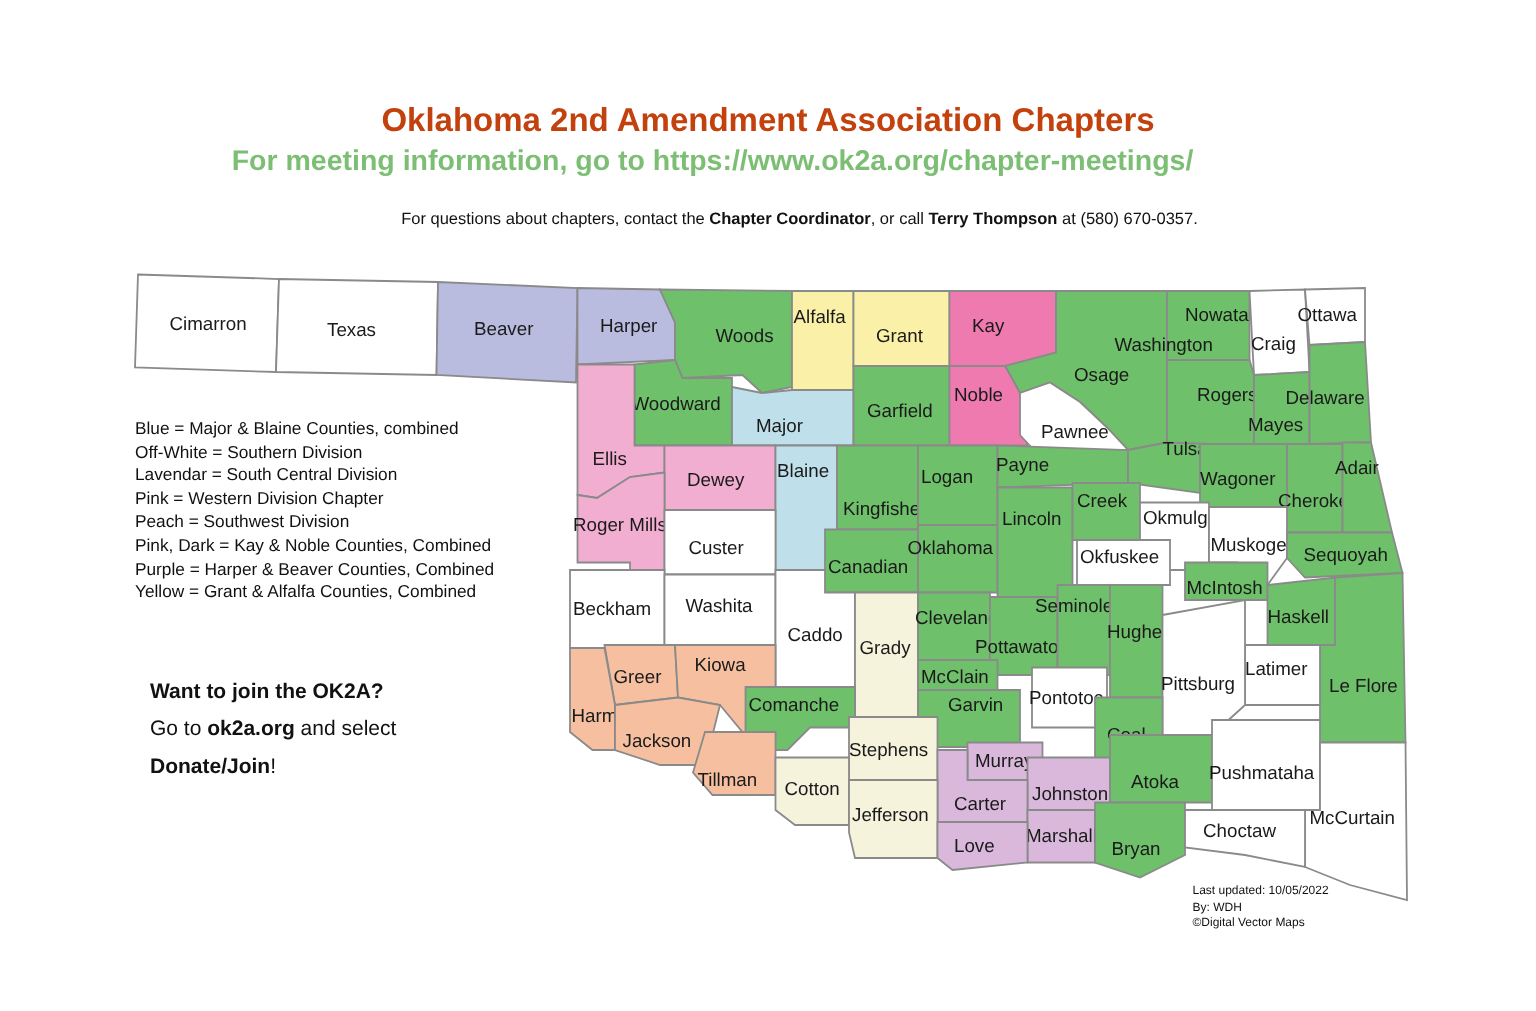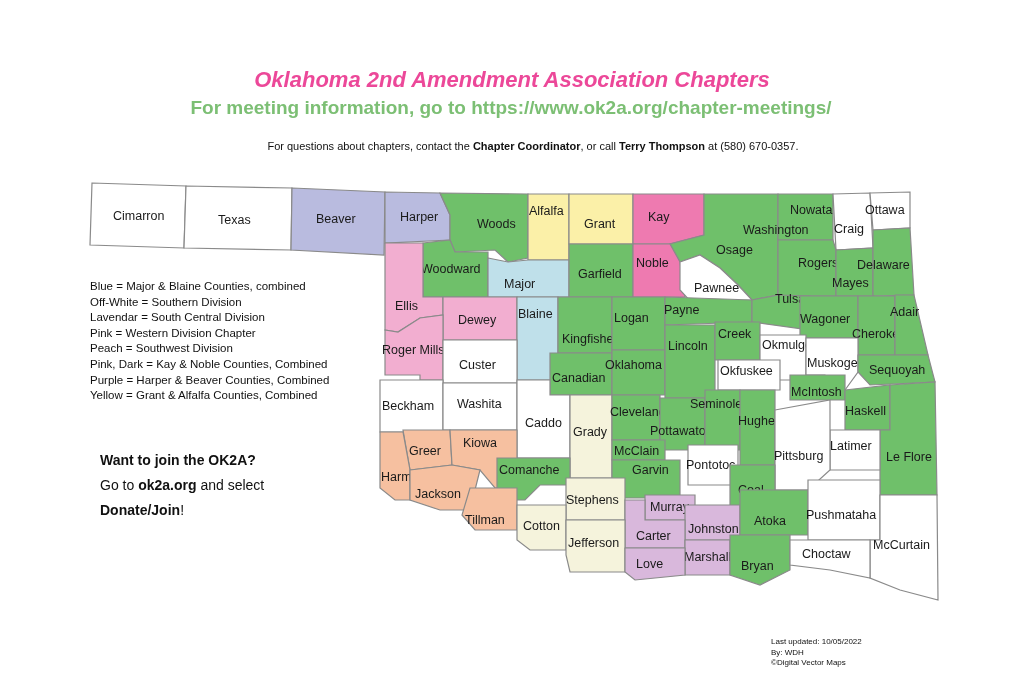--- a/index.html
+++ b/index.html
@@ -1,25 +1,25 @@
 <!DOCTYPE html>
 <html><head>
 <meta charset="utf-8">
 <style>
   html, body { margin:0; padding:0; background:#ffffff; }
   body { width:1024px; height:674px; position:relative; overflow:hidden; font-family:"Liberation Sans", sans-serif; color:#111; }
-  .title { position:absolute; left:0; width:1024px; top:67px; text-align:center; font-size:22px; font-weight:bold; color:#ec4899;font-style:italic; }
-  .subtitle { position:absolute; left:0; width:950px; top:97px; text-align:center; font-size:19px; font-weight:bold; color:#7cbf74;margin-left:36px; }
+  .title { position:absolute; left:0; width:1024px; top:67px; text-align:center; font-size:22px; font-weight:bold; color:#c2410c; }
+  .subtitle { position:absolute; left:0; width:950px; top:97px; text-align:center; font-size:19px; font-weight:bold; color:#7cbf74; }
   .contact { position:absolute; left:0; width:1024px; top:140px; text-align:center; font-size:11px; color:#111;margin-left:21px; }
   .contact b { font-weight:bold; }
   .legend { position:absolute; left:90px; top:279px; font-size:11.5px; line-height:15.6px; color:#111; }
   .legend b { font-weight:normal; }
   .join { position:absolute; left:100px; top:448px; width:250px; text-align:left; font-size:14px; line-height:25px; }
   .join .q { font-weight:bold; }
-  .footer { position:absolute; left:771px; top:589px; font-size:8px; line-height:10.5px; color:#111;margin-top:48px; }
+  .footer { position:absolute; left:795px; top:589px; font-size:8px; line-height:10.5px; color:#111; }
   svg#map { position:absolute; left:0; top:0; }
   svg#map text { font-family:"Liberation Sans", sans-serif; font-size:12.5px; fill:#1a1a1a; }
   .cty { stroke:#8a8a8a; stroke-width:1.2; }
 </style>
 </head>
 <body>
 
 <div class="title">Oklahoma 2nd Amendment Association Chapters</div>
 <div class="subtitle">For meeting information, go to https://www.ok2a.org/chapter-meetings/</div>
 <div class="contact"><span>For questions about chapters, contact the </span><b>Chapter Coordinator</b><span>, or call </span><b>Terry Thompson</b><span> at (580) 670-0357.</span></div>

